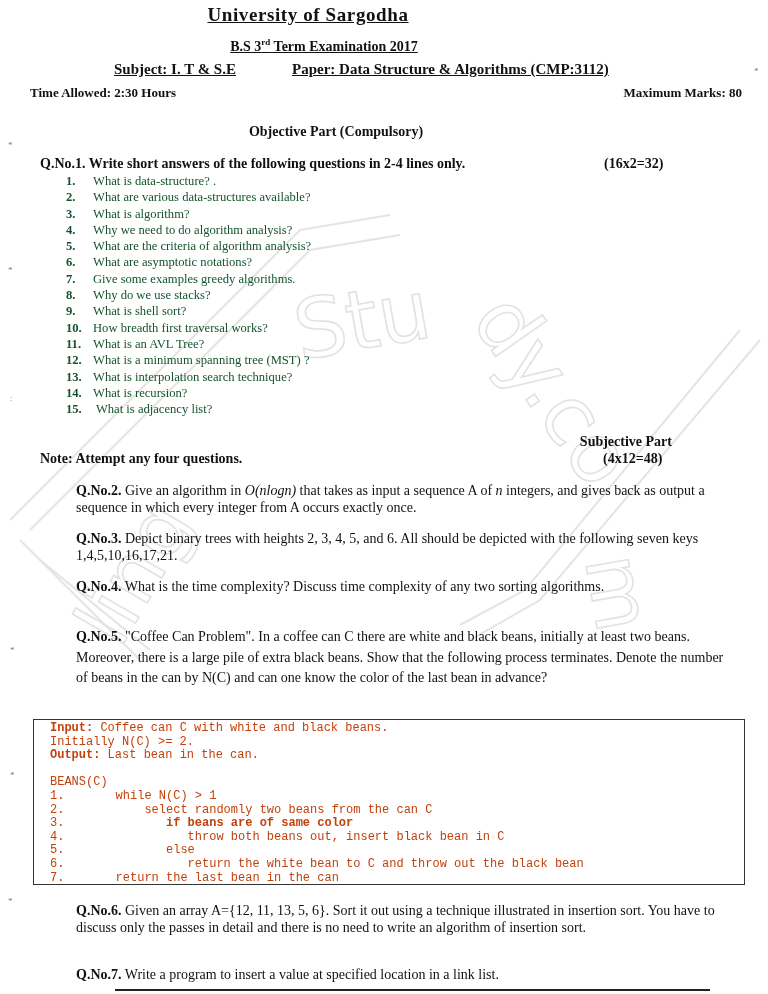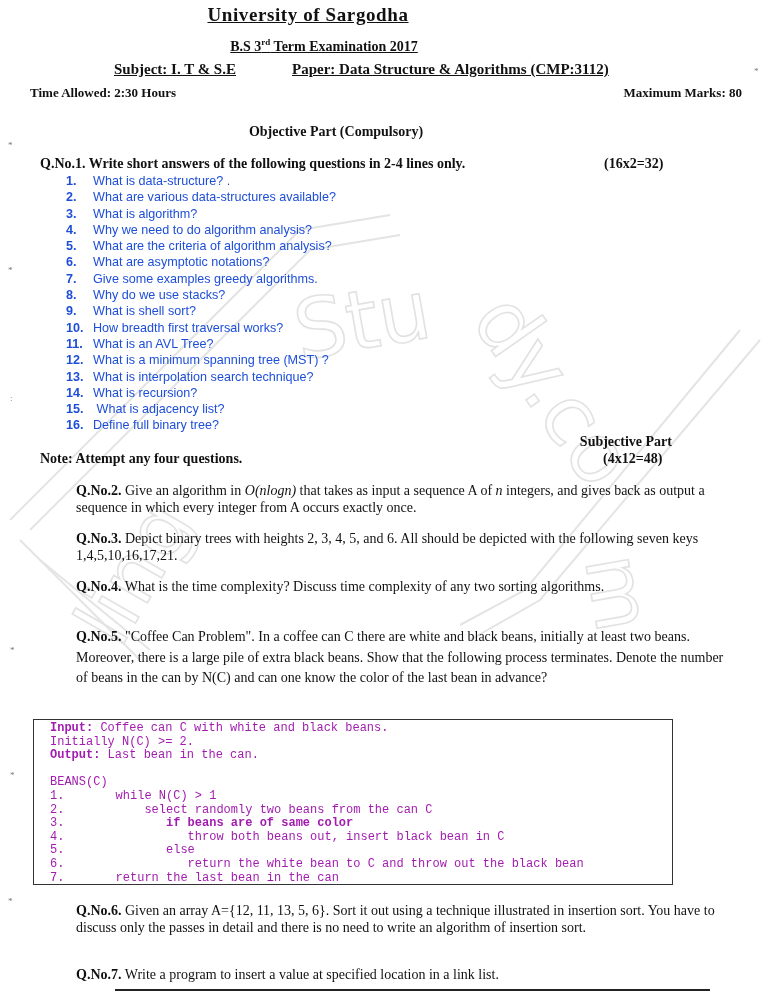--- a/index.html
+++ b/index.html
@@ -15,32 +15,32 @@
   .exam-title { left: 0; width: 648px; top: 37px; text-align: center; font-weight: bold; font-size: 14px; text-decoration: underline; }
   .exam-title sup { font-size: 9px; }
   .subject { left: 114px; top: 61px; font-weight: bold; font-size: 15px; text-decoration: underline; }
   .paper { left: 292px; top: 61px; font-weight: bold; font-size: 15px; text-decoration: underline; }
   .time { left: 30px; top: 85px; font-weight: bold; font-size: 13px; }
   .marks { right: 26px; top: 85px; font-weight: bold; font-size: 13px; }
   .section { left: 0; width: 672px; text-align: center; font-weight: bold; font-size: 14px; }
   .q1-head { left: 40px; top: 156px; font-weight: bold; font-size: 14px; }
   .q1-marks { left: 604px; top: 156px; font-weight: bold; font-size: 14px; }
   .ol { position: absolute; left: 66px; top: 173px; margin: 0; padding: 0; list-style: none; }
-  .ol li { height: 16.3px; line-height: 16.3px; font-family: Liberation Sans, sans-serif; font-size: 12.6px; white-space: nowrap; color: #1d4ed8; }
+  .ol li { height: 16.3px; line-height: 16.3px; font-family: Liberation Serif, serif; font-size: 12.6px; white-space: nowrap; color: #14532d; }
   .ol li .num { display: inline-block; width: 27px; font-weight: bold; }
   .note { left: 40px; top: 451px; font-weight: bold; font-size: 14px; }
   .note-marks { left: 603px; top: 451px; font-weight: bold; font-size: 14px; }
   .q { position: absolute; left: 40px; width: 650px; font-size: 14px; line-height: 17px; white-space: normal; margin-left: 36px; }
   .q .qn { font-weight: bold; }
   .q5 { line-height: 20.5px; width: 650px; }
   .codebox {
-    position: absolute; left: 33px; top: 719px; width: 640px; height: 166px;
+    position: absolute; left: 33px; top: 719px; width: 712px; height: 166px;
     border: 1.3px solid #333; box-sizing: border-box;
     font-family: "Liberation Mono", monospace; font-size: 12px; line-height: 13.6px;
-    padding: 2px 0 0 16px; white-space: pre; color: #a21caf;
+    padding: 2px 0 0 16px; white-space: pre; color: #c2410c;
   }
   .codebox .b { font-weight: bold; }
   .codebox .blank { height: 13.6px; }
   .code-line { display: block; }
   .ln { display: inline-block; width: 44px; }
   .rule { position: absolute; left: 115px; top: 989px; width: 595px; height: 2px; background: #222; }
   .speck { position: absolute; font-size: 9px; color: #777; }
 </style>
 </head>
 <body>
@@ -80,21 +80,20 @@
   <li><span class="num">6.</span><span>What are asymptotic notations?</span></li>
   <li><span class="num">7.</span><span>Give some examples greedy algorithms.</span></li>
   <li><span class="num">8.</span><span>Why do we use stacks?</span></li>
   <li><span class="num">9.</span><span>What is shell sort?</span></li>
   <li><span class="num">10.</span><span>How breadth first traversal works?</span></li>
   <li><span class="num">11.</span><span>What is an AVL Tree?</span></li>
   <li><span class="num">12.</span><span>What is a minimum spanning tree (MST) ?</span></li>
   <li><span class="num">13.</span><span>What is interpolation search technique?</span></li>
   <li><span class="num">14.</span><span>What is recursion?</span></li>
   <li><span class="num">15.</span><span> What is adjacency list?</span></li>
-  <li><span class="num">16.</span><span>Define full binary tree?</span></li>
 </ol>
 
 <div class="abs section" style="top:434px;text-align:right;">Subjective Part</div>
 <div class="abs note">Note: Attempt any four questions.</div>
 <div class="abs note-marks">(4x12=48)</div>
 
 <div class="q" style="top:482px;"><span class="qn">Q.No.2.</span><span> Give an algorithm in </span><i>O(nlogn)</i><span> that takes as input a sequence A of </span><i>n</i><span> integers, and gives back as output a sequence in which every integer from A occurs exactly once.</span></div>
 
 <div class="q" style="top:530px;"><span class="qn">Q.No.3.</span><span> Depict binary trees with heights 2, 3, 4, 5, and 6. All should be depicted with the following seven keys 1,4,5,10,16,17,21.</span></div>
 

